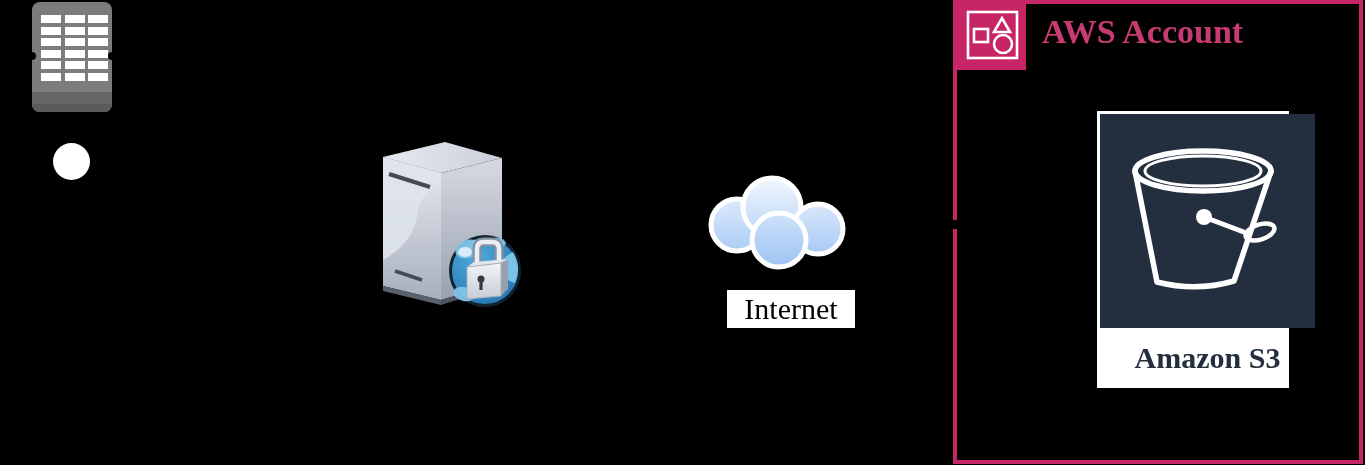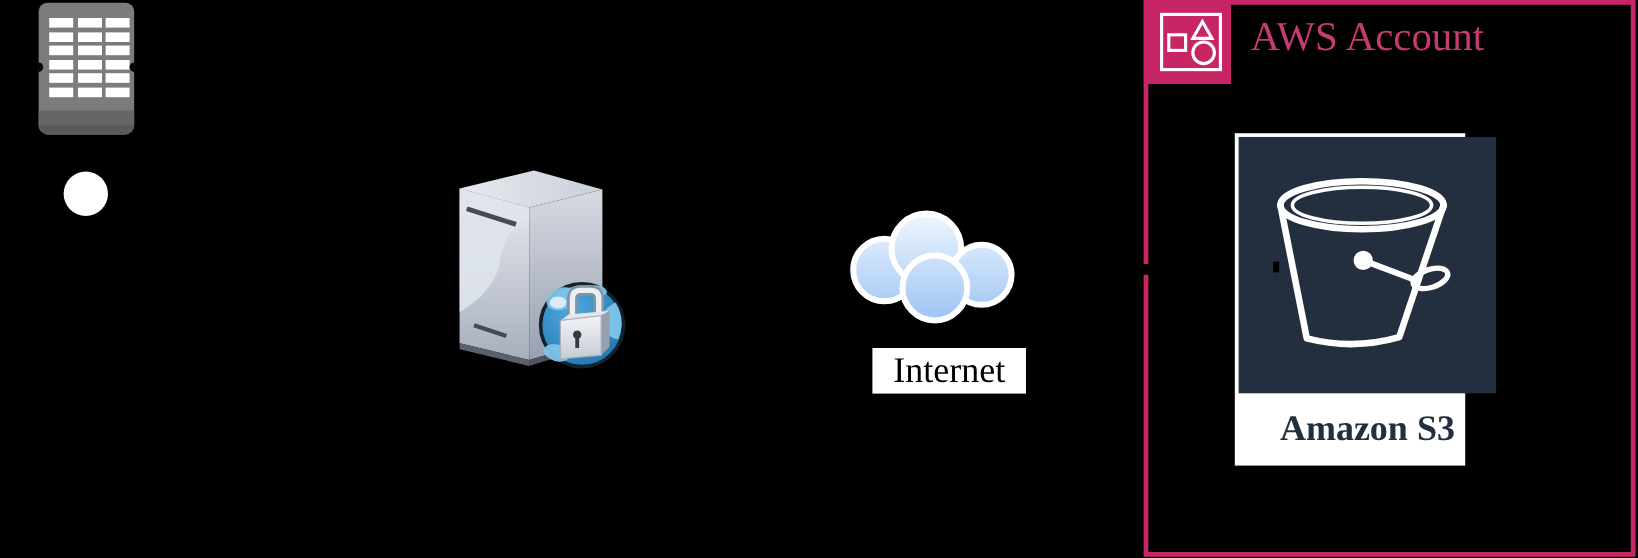--- a/index.html
+++ b/index.html
@@ -17,24 +17,24 @@
   
   #cloud { left:700px; top:170px; }
   #internet-label { left:727px; top:290px; width:128px; height:38px; background:#fff;
                     display:flex; align-items:center; justify-content:center;
                     font-size:30px; color:#000; }
 
   
   #aws-box { left:953px; top:0px; width:410px; height:464px; box-sizing:border-box;
              border:4px solid #C72566; }
   #aws-corner { left:953px; top:0px; width:73px; height:70px; }
-  #aws-title { left:1042px; top:13px; font-size:34px; font-weight:normal; color:#C73A72; white-space:nowrap; }
+  #aws-title { left:1042px; top:13px; font-size:34px; font-weight:bold; color:#C73A72; white-space:nowrap; }
 
   
-  #s3-card { left:1029px; top:111px; width:192px; height:277px; background:#fff; }
+  #s3-card { left:1097px; top:111px; width:192px; height:277px; background:#fff; }
   #s3-tile { position:absolute; left:3px; top:3px; width:215px; height:214px; }
   #s3-label { position:absolute; left:0px; top:217px; width:221px; height:60px;
               display:flex; align-items:center; justify-content:center;
               font-size:30px; font-weight:bold; color:#232F3E; }
 
   
   #arrow-mark-border { left:952px; top:220px; width:7px; height:9px; background:#000; }
   #arrow-mark-card   { left:1061px; top:218px; width:5px; height:9px; background:#000; }
 </style>
 </head>

